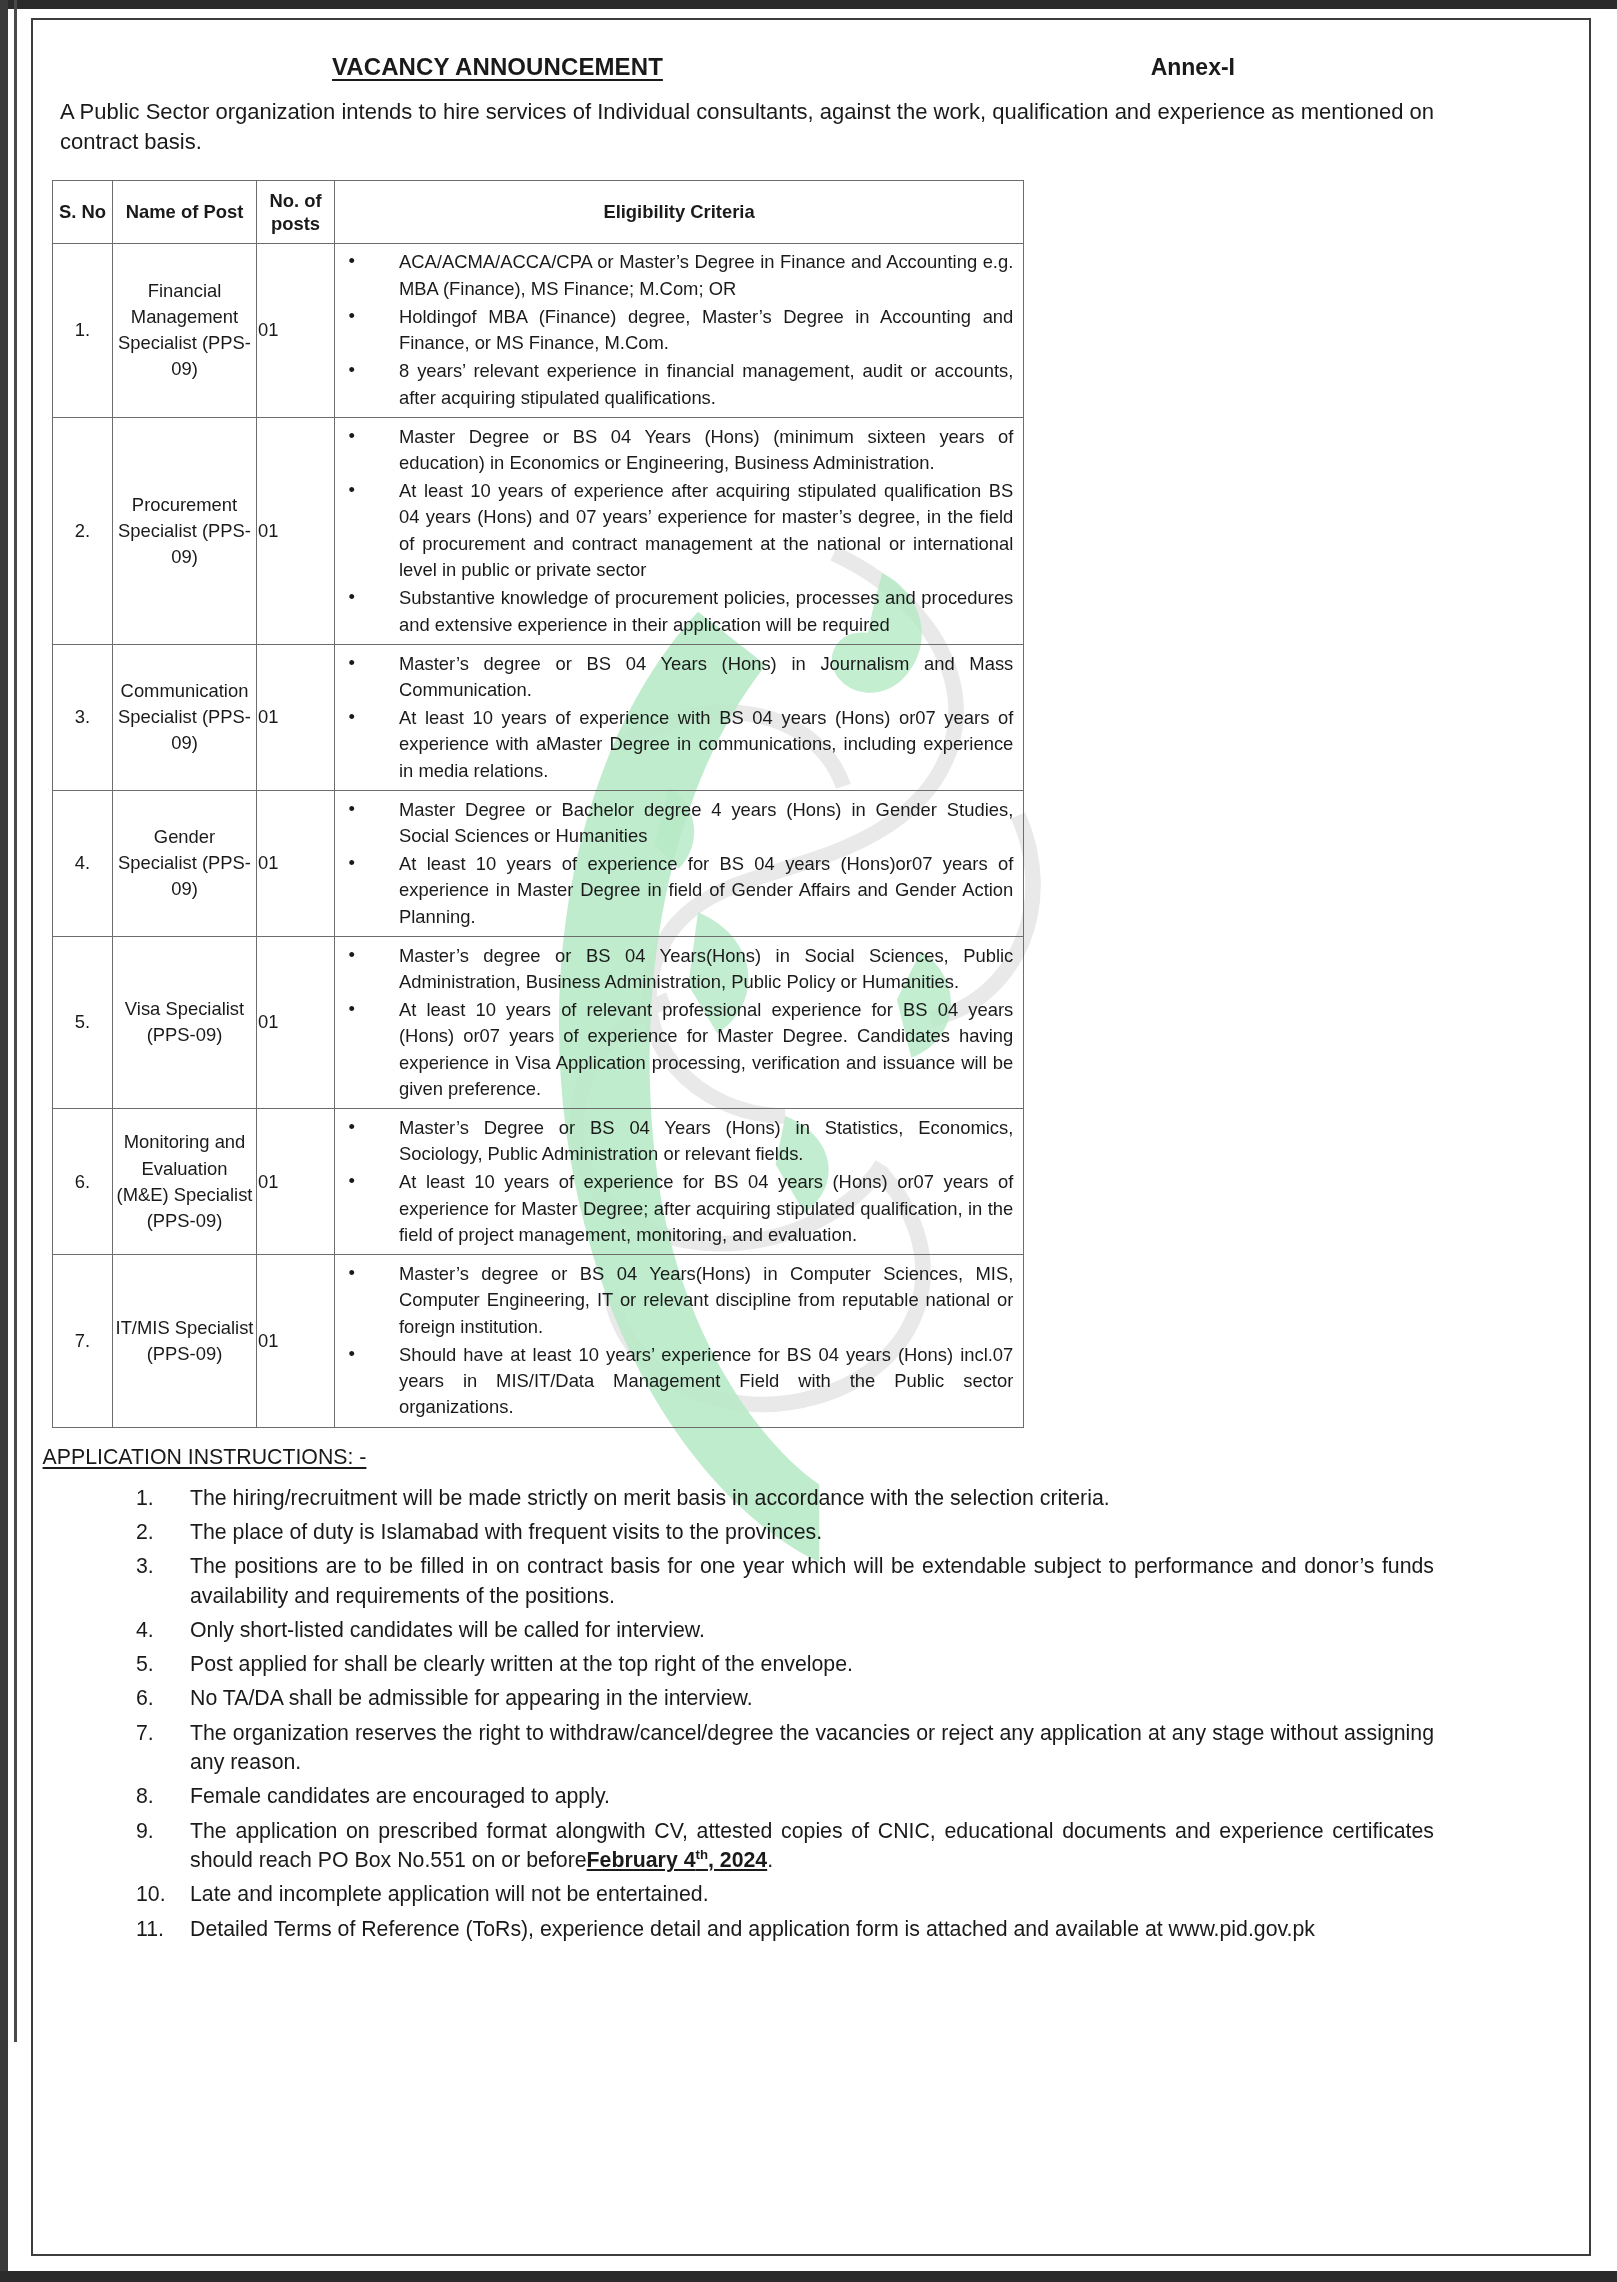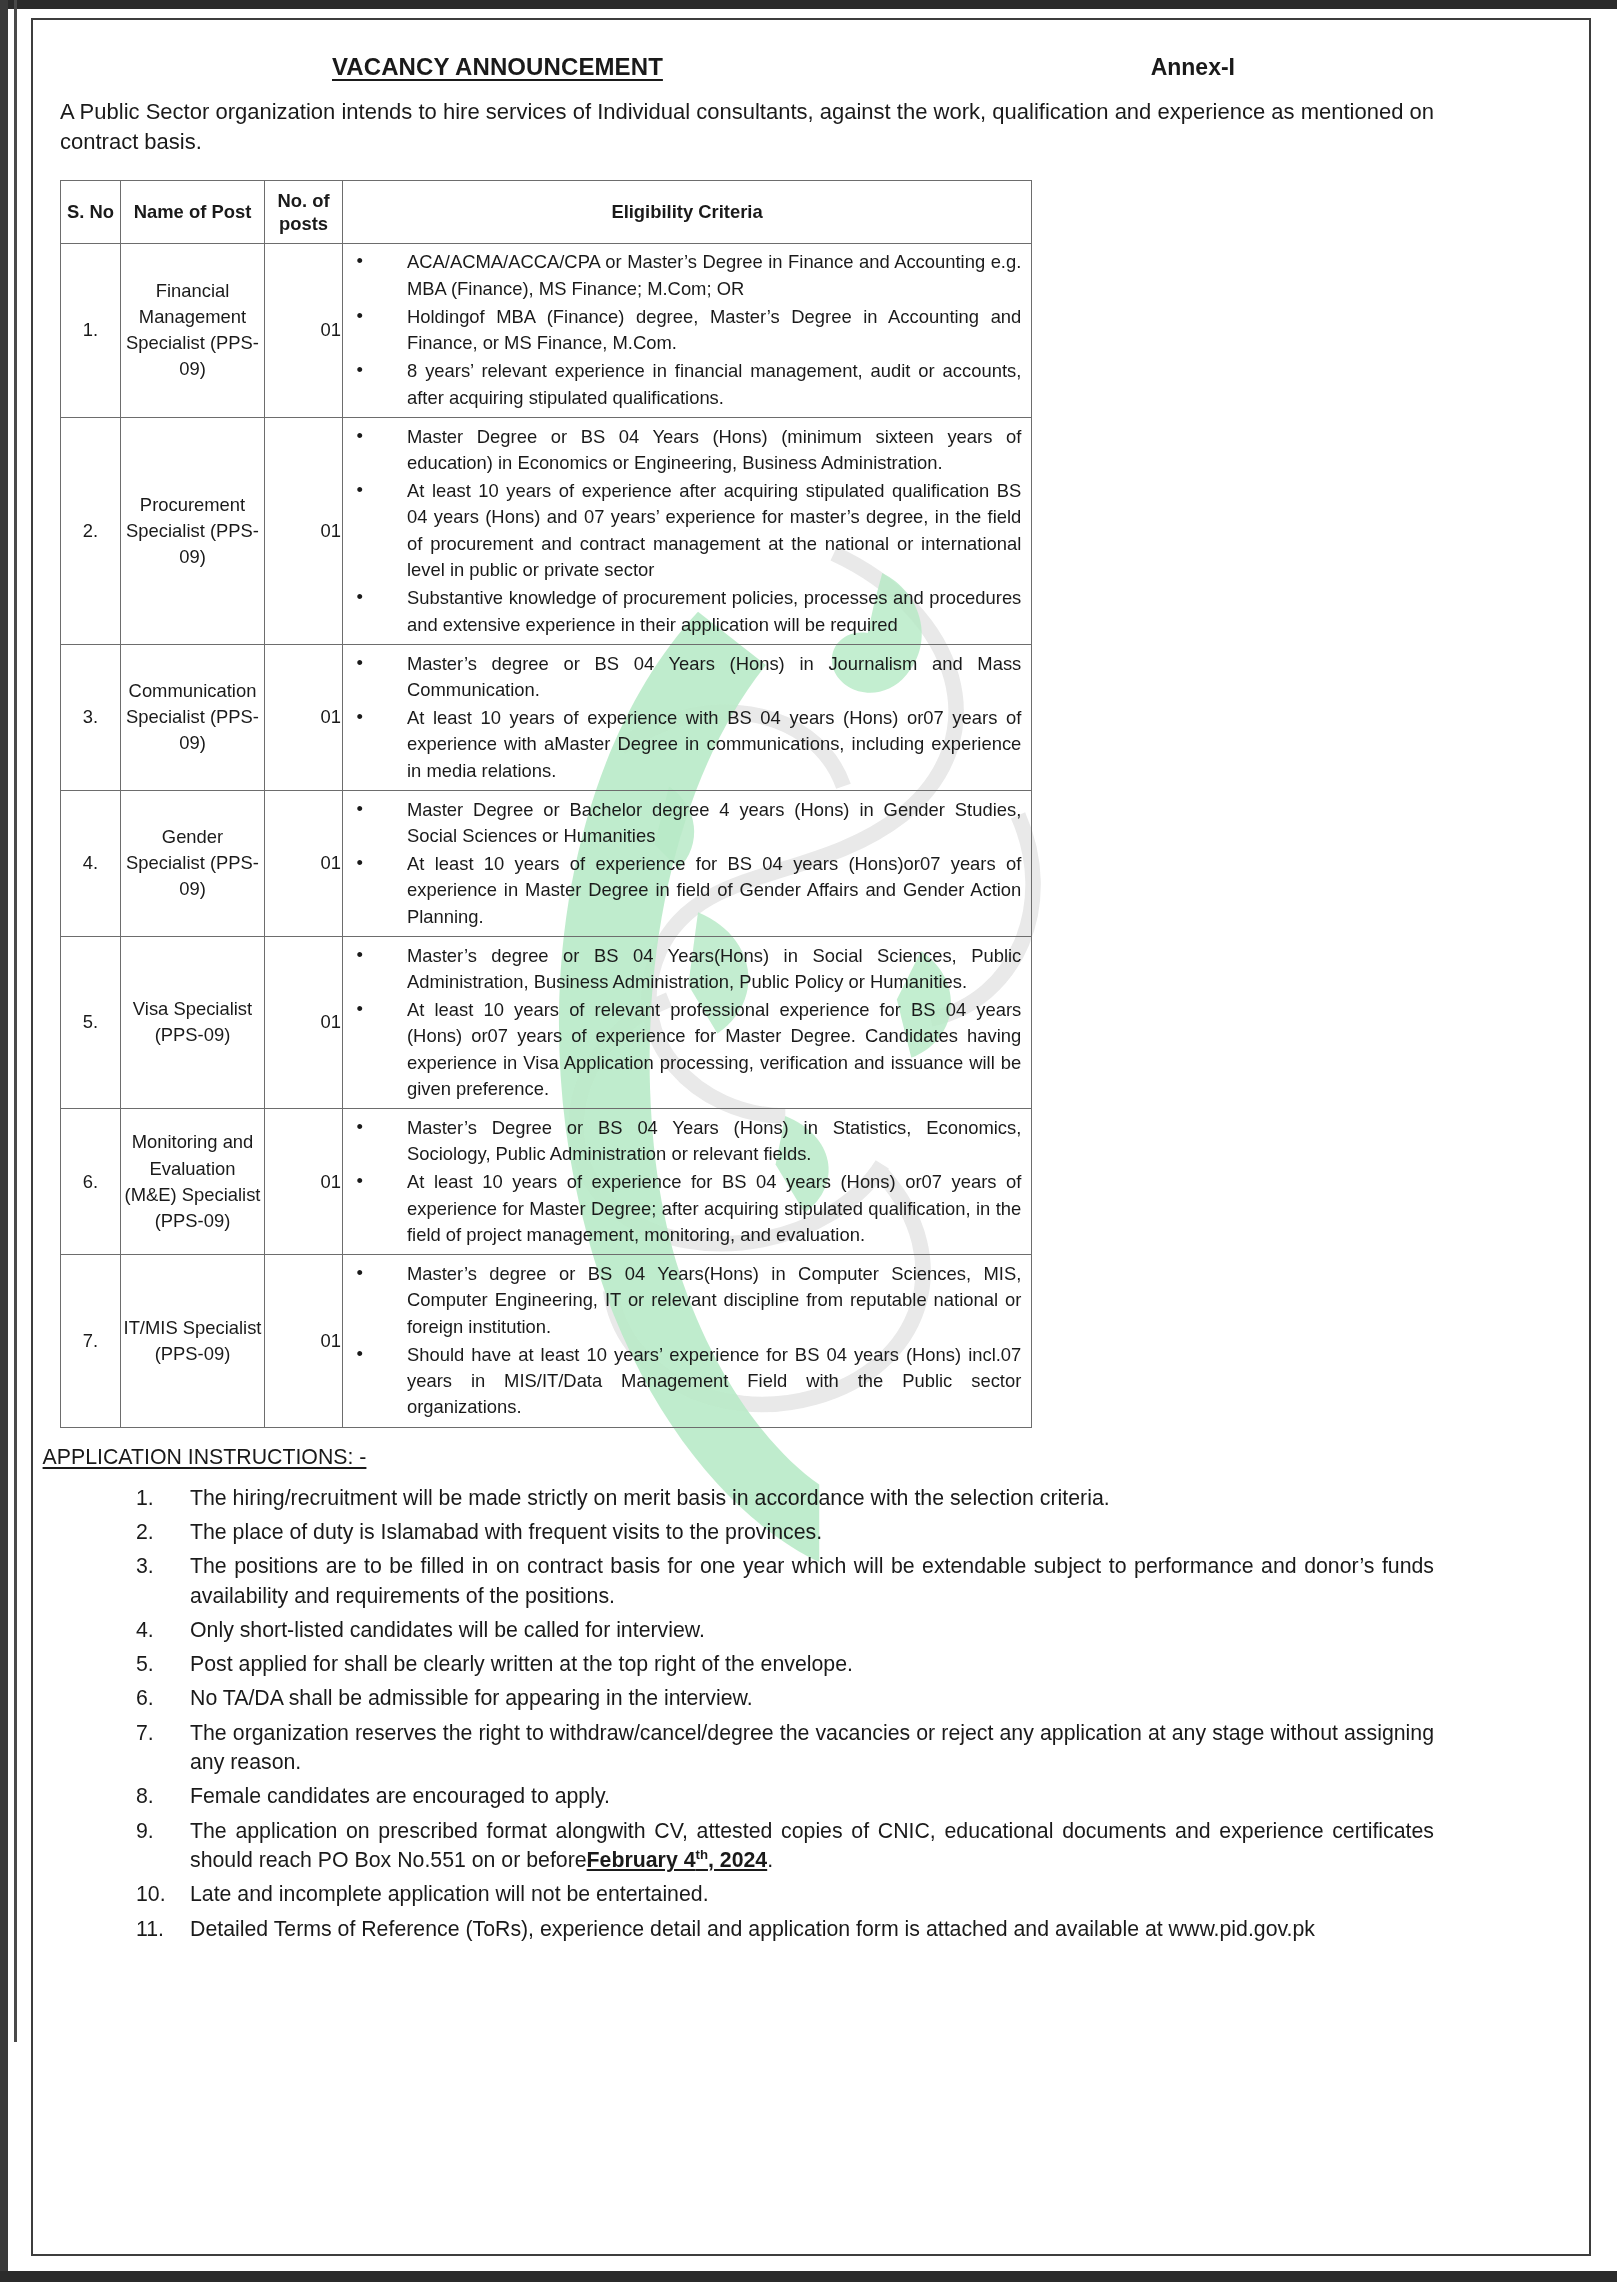--- a/index.html
+++ b/index.html
@@ -95,21 +95,21 @@
   .intro {
     margin: 9.7px 29px 0 29px;
     font-size: 22px;
     line-height: 1.36;
     text-align: justify;
     text-justify: inter-word;
   }
 
   
   .tbl-wrap {
-    margin: 23px 29px 0 29px;
+    margin: 23px 29px 0 21px;
   }
   table.vac {
     width: 970px;
     border-collapse: collapse;
     table-layout: fixed;
     background: transparent;
   }
   table.vac th, table.vac td {
     border: 1.2px solid #6d6d6d;
     vertical-align: middle;
@@ -132,21 +132,21 @@
     font-size: 18.4px;
     vertical-align: middle;
   }
   td.c-post {
     text-align: center;
     font-size: 18.4px;
     line-height: 1.42;
     padding: 3.9px 1.9px;
   }
   td.c-num {
-    text-align: right;
+    text-align: left;
     font-size: 18.4px;
   }
   td.c-elig {
     padding: 5.8px 9.7px 5.8px 0;
     vertical-align: top;
   }
   ul.crit {
     margin: 0;
     padding: 0 0 0 0;
     list-style: none;

